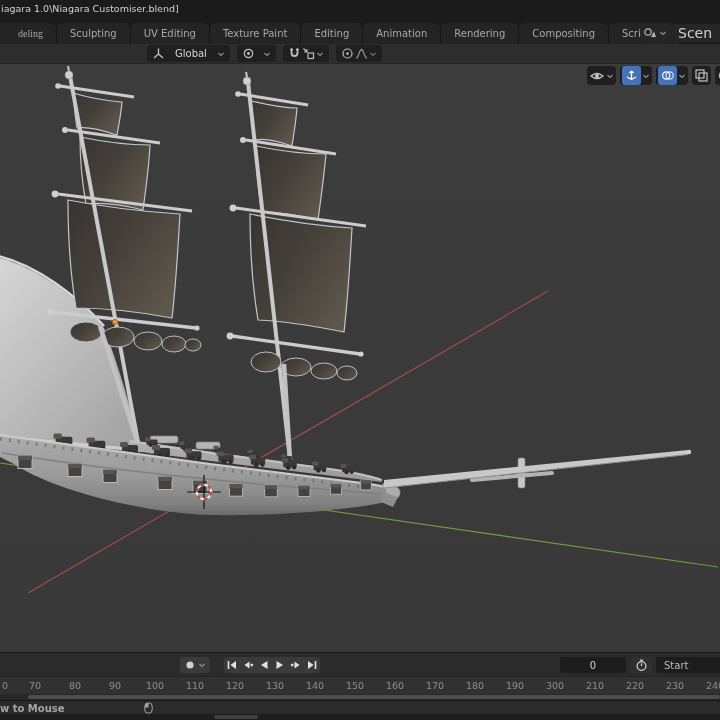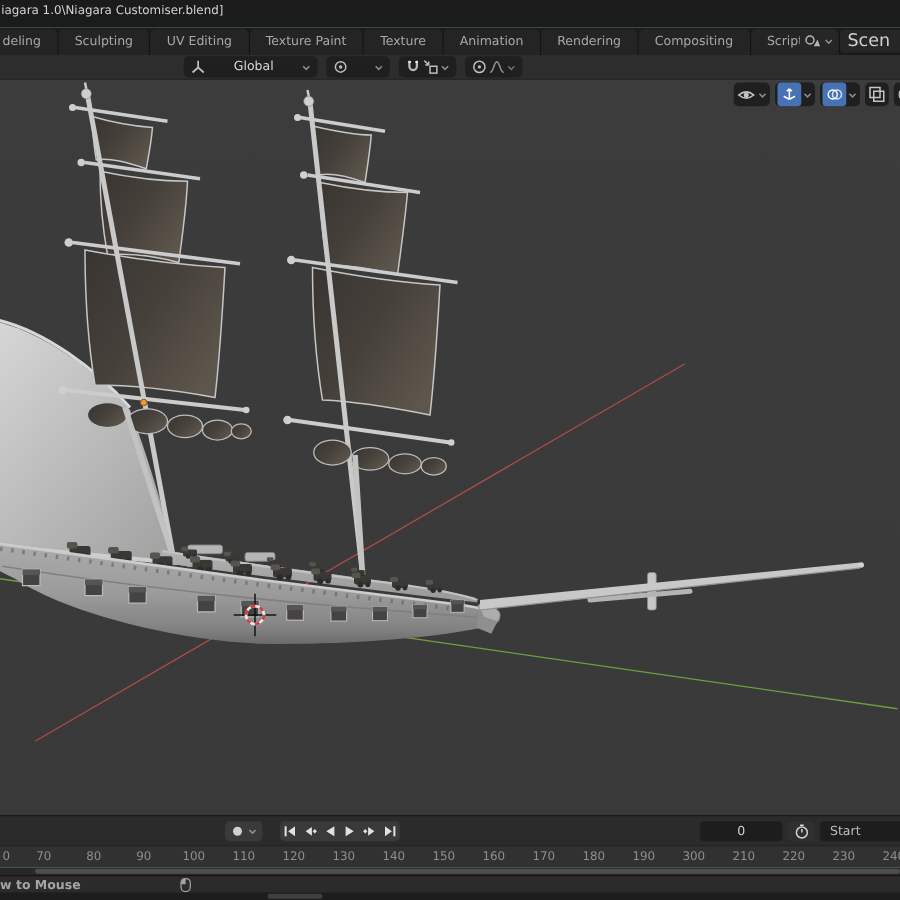--- a/index.html
+++ b/index.html
@@ -8,31 +8,31 @@
        font-family:"DejaVu Sans", sans-serif;color:#c8c8c8;background:#7dd3fc;}
 
   
   #titlebar{position:absolute;left:0;top:0;width:720px;height:22px;background:#1b1b1b;}
   #titlebar .t{position:absolute;left:1px;top:3px;font-size:9.5px;color:#d2d2d2;white-space:nowrap;}
 
   
   #tabbar{position:absolute;left:0;top:22px;width:720px;height:22px;background:#1b1b1b;display:flex;align-items:flex-end;}
   .tab{height:21px;display:flex;align-items:center;padding:0 13px;background:#242424;
        border-radius:5px 5px 0 0;border-right:1px solid #141414;font-size:10px;color:#a8a8a8;white-space:nowrap;}
-  .tab.first{padding-left:2px;border-radius:0 5px 0 0;}
+  .tab.first{padding-left:18px;border-radius:0 5px 0 0;font-family:Liberation Serif, serif;}
   .tab.add{background:transparent;border-right:none;color:#b5b5b5;padding:0 8px;font-size:12px;}
   #scenewrap{position:absolute;right:0;top:24px;height:18px;display:flex;gap:2px;align-items:center;}
   .scpill{height:18px;display:flex;align-items:center;background:#262626;border-radius:3px;padding:0 3px;gap:2px;}
   .scfield{height:18px;display:flex;align-items:center;background:#262626;border-radius:3px 0 0 3px;padding:0 6px;
            font-size:14px;color:#d0d0d0;width:48px;overflow:hidden;}
 
   
   #vpheader{position:absolute;left:0;top:44px;width:720px;height:20px;background:#2d2d2d;
             display:flex;align-items:center;padding-left:147px;gap:7px;border-bottom:1px solid #262626;}
-  .pill{height:17px;display:flex;align-items:center;background:#1f1f1f;border-radius:4px;padding:0 5px;gap:20px;}
+  .pill{height:17px;display:flex;align-items:center;background:#1f1f1f;border-radius:4px;padding:0 5px;gap:8px;}
   .pill .lbl{font-size:10px;color:#d6d6d6;padding:0 2px;}
   .seg{display:flex;align-items:center;gap:1px;}
   svg.ic{display:block;}
 
   
   #viewport{position:absolute;left:0;top:64px;width:720px;height:588px;overflow:hidden;background:#3b3b3b;}
   #vptools{position:absolute;top:2px;right:-14px;display:flex;gap:4px;}
   .vpill{height:19px;display:flex;align-items:center;background:#1f1f1f;border-radius:4px;padding:0 2px;gap:1px;}
   .bluebox{width:19px;height:19px;border-radius:3px;display:flex;align-items:center;justify-content:center;}
 
@@ -61,21 +61,21 @@
   <div id="titlebar">
     <div class="t">iagara 1.0\Niagara Customiser.blend]</div>
   </div>
 
   <div id="tabbar">
     <div id="tabs" style="display:flex;align-items:flex-end;">
         <div class="tab first">deling</div>
         <div class="tab">Sculpting</div>
         <div class="tab">UV Editing</div>
         <div class="tab">Texture Paint</div>
-        <div class="tab">Texture</div>
+        <div class="tab">Editing</div>
         <div class="tab">Animation</div>
         <div class="tab">Rendering</div>
         <div class="tab">Compositing</div>
         <div class="tab">Scripting</div>
         <div class="tab add">+</div>
       </div>
   </div>
   <div id="scenewrap">
     <div class="scpill">
       <svg class="ic" width="14" height="14" viewBox="0 0 14 14">

